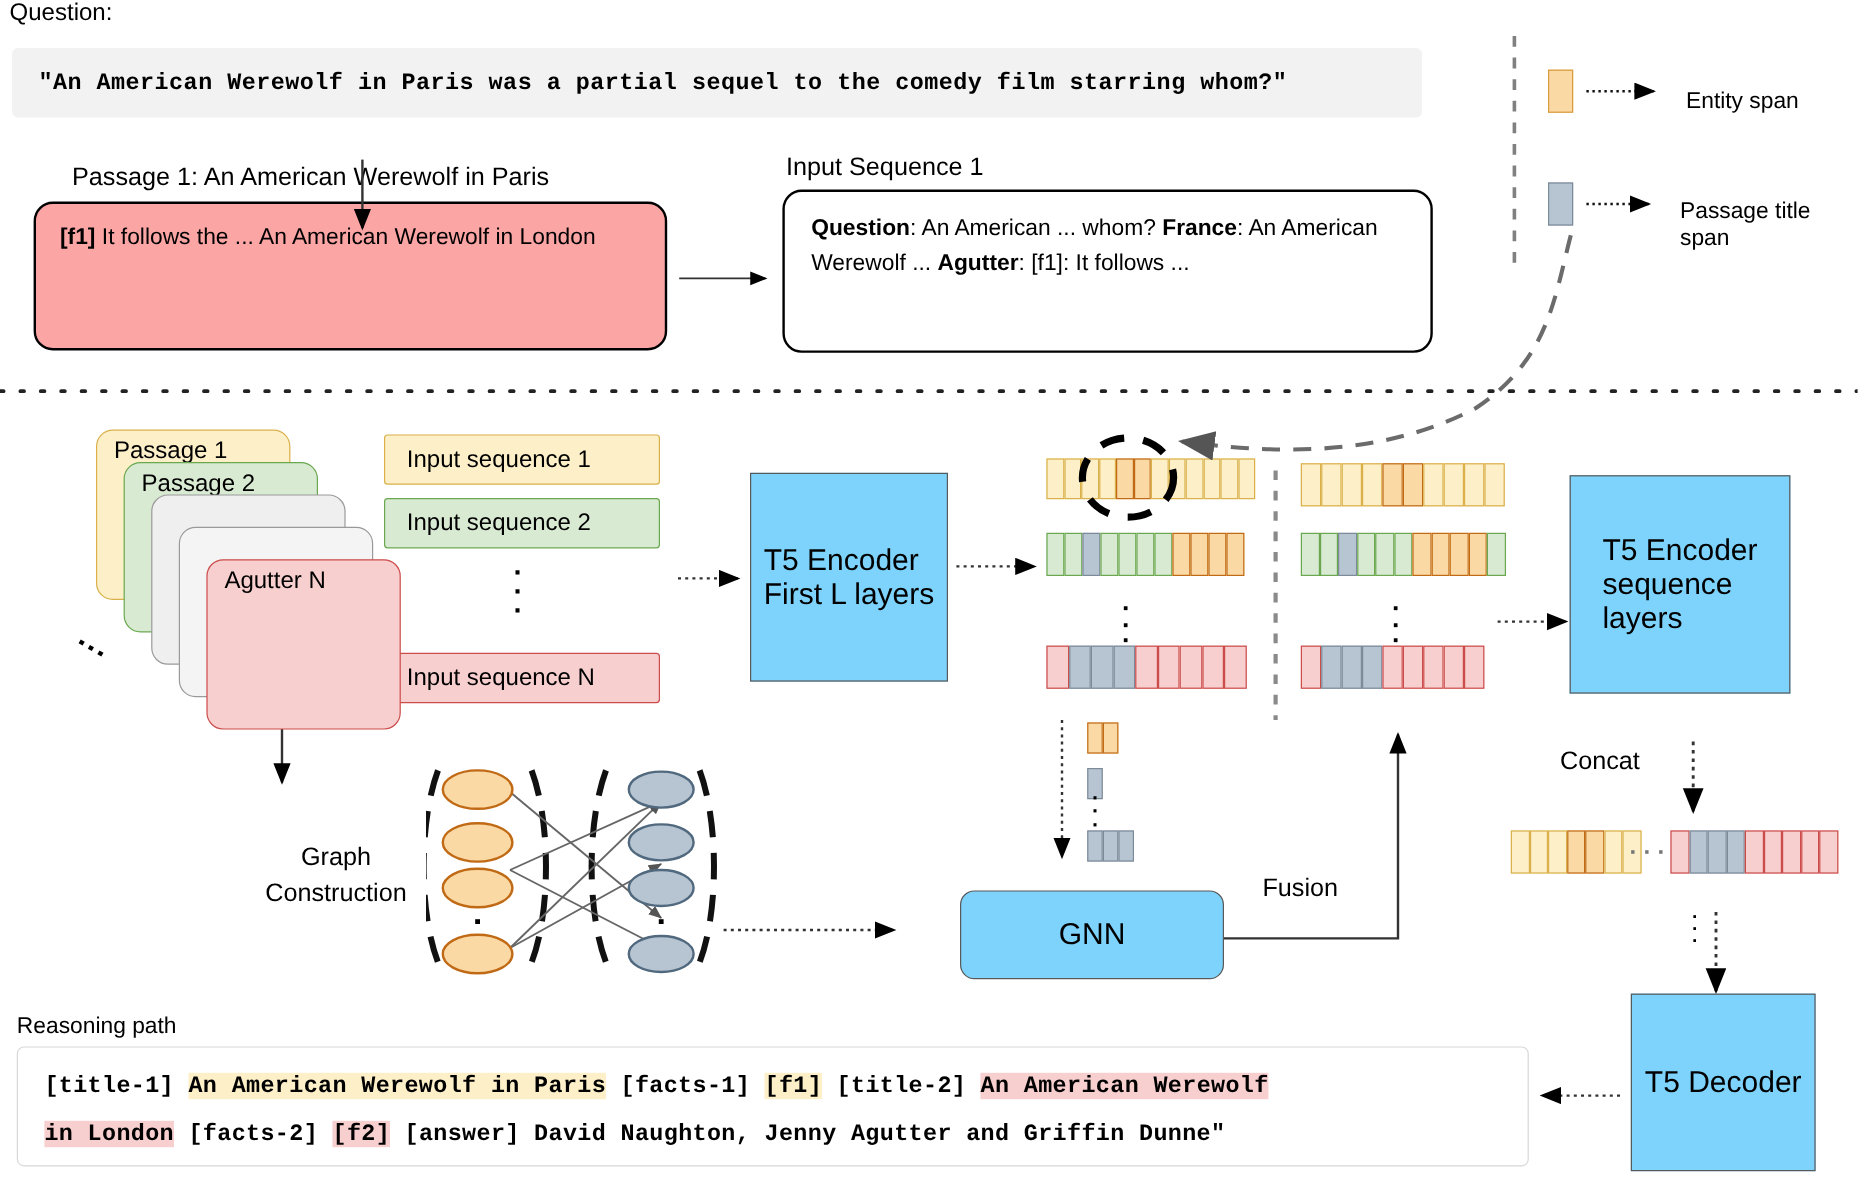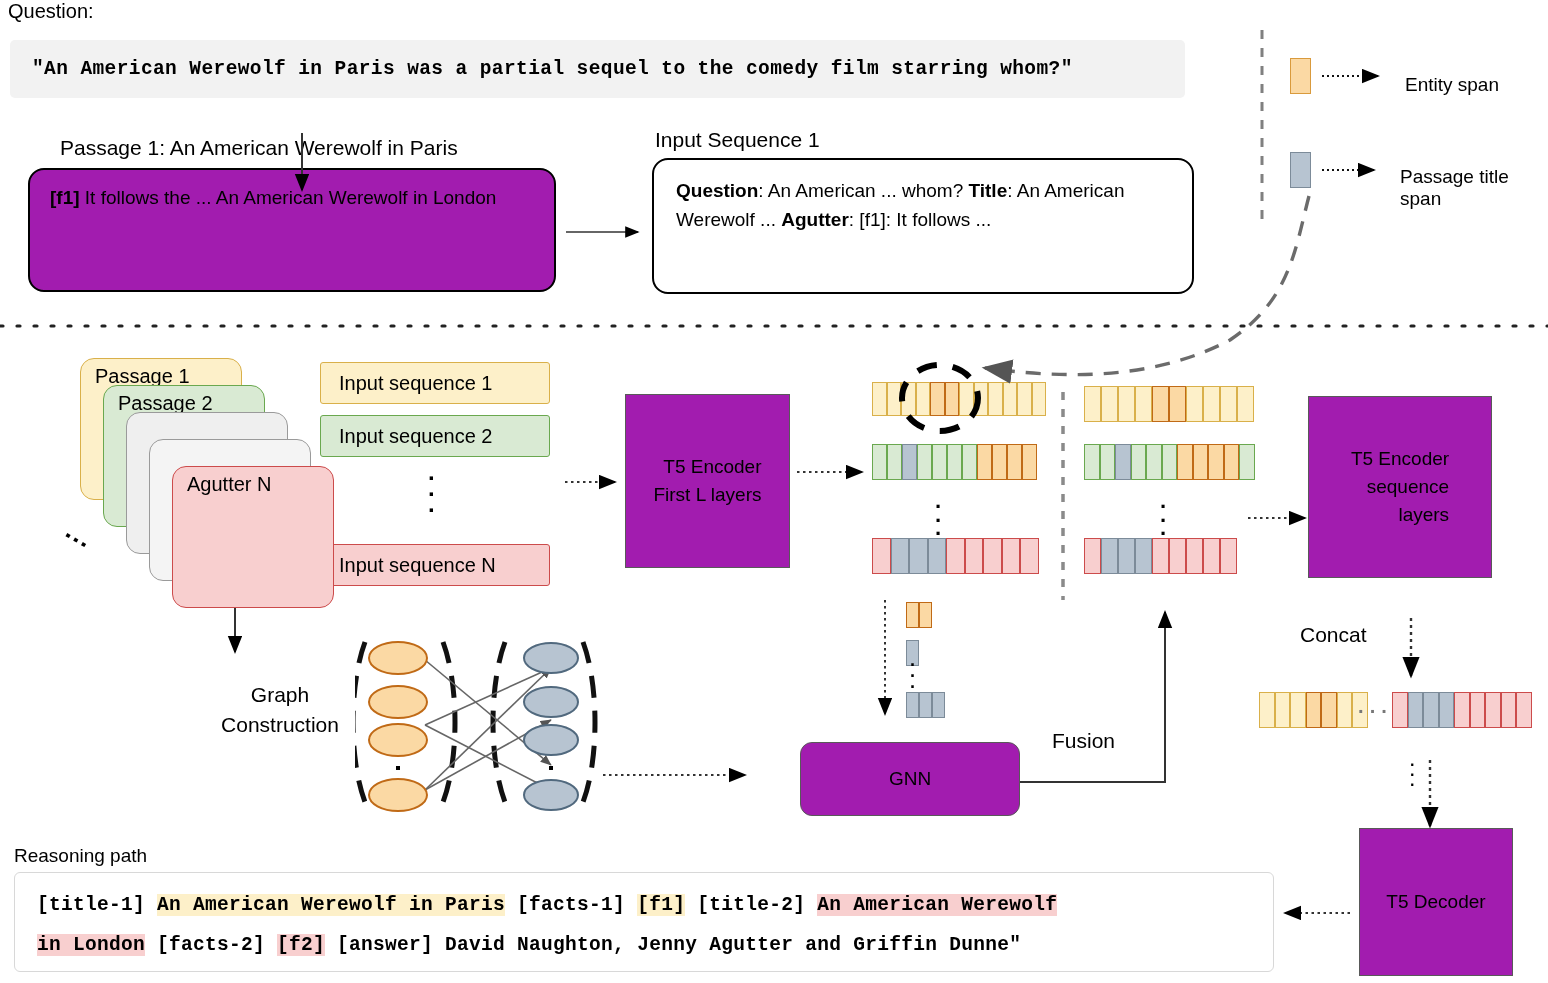--- a/index.html
+++ b/index.html
@@ -10,21 +10,21 @@
 
   
   #question-label{left:8px;top:0px;font-size:20px;}
   #question-box{left:10px;top:40px;width:1175px;height:58px;background:#f2f2f2;
                 border-radius:5px;display:flex;align-items:center;}
   #question-box .qtext{padding-left:22px;font-size:19.5px;font-weight:bold;letter-spacing:.4px;white-space:nowrap;}
 
   
   #passage1-title{left:60px;top:136px;font-size:21px;}
   #passage1-box{left:28px;top:168px;width:524px;height:120px;border:2px solid #000;
-                border-radius:16px;background:#a21caf;}
+                border-radius:16px;background:#fca5a5;}
   #passage1-box .inner{padding:14px 18px 0 20px;font-size:19px;line-height:28px;}
 
   #inputseq1-title{left:655px;top:128px;font-size:21px;}
   #inputseq1-box{left:652px;top:158px;width:538px;height:132px;border:2px solid #000;
                  border-radius:16px;background:#fff;}
   #inputseq1-box .inner{padding:16px 16px 0 22px;font-size:19px;line-height:29px;}
   .u{font-weight:bold;}
   .b{font-weight:bold;}
 
   
@@ -37,23 +37,23 @@
   
   .pcard{position:absolute;border-radius:14px;border-width:1.5px;border-style:solid;}
   .pcard .lbl{position:absolute;left:14px;top:6px;font-size:20px;white-space:nowrap;}
 
   
   .seqbox{position:absolute;border-width:1.5px;border-style:solid;border-radius:3px;
           display:flex;align-items:center;}
   .seqbox span{padding-left:18px;font-size:20px;}
 
   
-  .pbox{position:absolute;background:#a21caf;border:1.6px solid #595959;
-        display:flex;align-items:center;justify-content:center;text-align:right;
-        font-size:19px;line-height:28px;}
+  .pbox{position:absolute;background:#7dd3fc;border:1.6px solid #595959;
+        display:flex;align-items:center;justify-content:center;text-align:left;
+        font-size:25px;line-height:28px;}
 
   
   .strip{position:absolute;display:flex;}
   .cell{border-width:1.2px;border-style:solid;box-sizing:border-box;}
 
   
   .plaintext{position:absolute;font-size:21px;line-height:30px;}
 
   
   #reasoning-label{left:14px;top:845px;font-size:19px;}
@@ -81,21 +81,21 @@
   <div class="inner">
     <div>
       <span class="b">[f1]</span><span> It follows the ... An American Werewolf in London</span>
     </div>
   </div>
 </div>
 
 <div class="abs" id="inputseq1-title">Input Sequence 1</div>
 <div class="abs" id="inputseq1-box">
   <div class="inner">
-    <span class="u">Question</span><span>: An American ... whom? </span><span class="u">Title</span><span>: An American Werewolf ... </span><span class="u">Agutter</span><span>: [f1]: It follows ...</span>
+    <span class="u">Question</span><span>: An American ... whom? </span><span class="u">France</span><span>: An American Werewolf ... </span><span class="u">Agutter</span><span>: [f1]: It follows ...</span>
   </div>
 </div>
 
 <div class="abs legend-chip" id="legend-entity-chip"></div>
 <div class="abs legend-chip" id="legend-title-chip"></div>
 <div class="abs" id="legend-entity-label">Entity span</div>
 <div class="abs" id="legend-title-label">Passage title span</div>
 
 <div id="lower">
     <div class="pcard" style="left:80px;top:358px;width:160px;height:140px;background:#fdf0c9;border-color:#d9b04a;z-index:1;">
@@ -259,21 +259,21 @@
     <div style="left:1160px;top:500px;font-size:22px;line-height:13.64px;font-weight:bold;white-space:pre;position:absolute;text-align:center;">·
 ·
 ·</div>
     <div style="left:910px;top:660px;font-size:18px;line-height:11.16px;font-weight:bold;white-space:pre;position:absolute;text-align:center;">·
 ·
 ·</div>
     <div style="left:1410px;top:760px;font-size:16px;line-height:9.92px;font-weight:bold;white-space:pre;position:absolute;text-align:center;">·
 ·
 ·</div>
     <div style="left:1358px;top:700px;font-size:20px;font-weight:bold;letter-spacing:5px;position:absolute;color:#777;">···</div>
-    <div class="plaintext" style="left:190px;top:680px;width:180px;text-align:center;">
+    <div class="plaintext" style="left:190px;top:700px;width:180px;text-align:center;">
       <div>Graph</div>
       <div>Construction</div>
     </div>
     <div class="plaintext" style="left:1052px;top:726px;">Fusion</div>
     <div class="plaintext" style="left:1300px;top:620px;">Concat</div>
     <svg style="position:absolute;left:355px;top:630px;width:250px;height:185px;">
 <defs>
         <marker id="gah" markerWidth="8" markerHeight="8" refX="6.5" refY="2.8" orient="auto">
 <path d="M0,0 L7,2.8 L0,5.6 z" fill="#555"></path>
         </marker>

